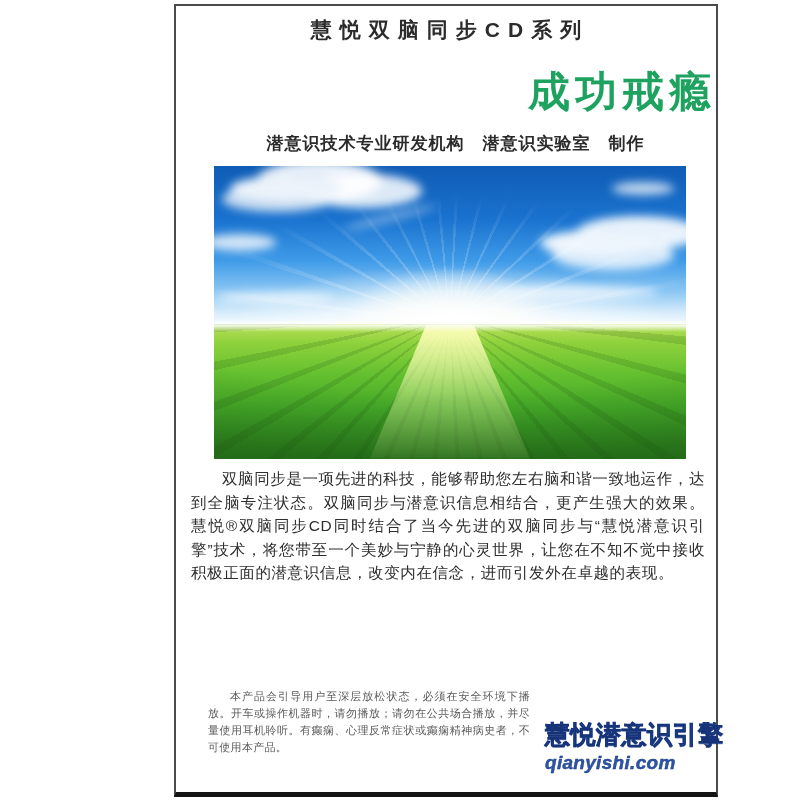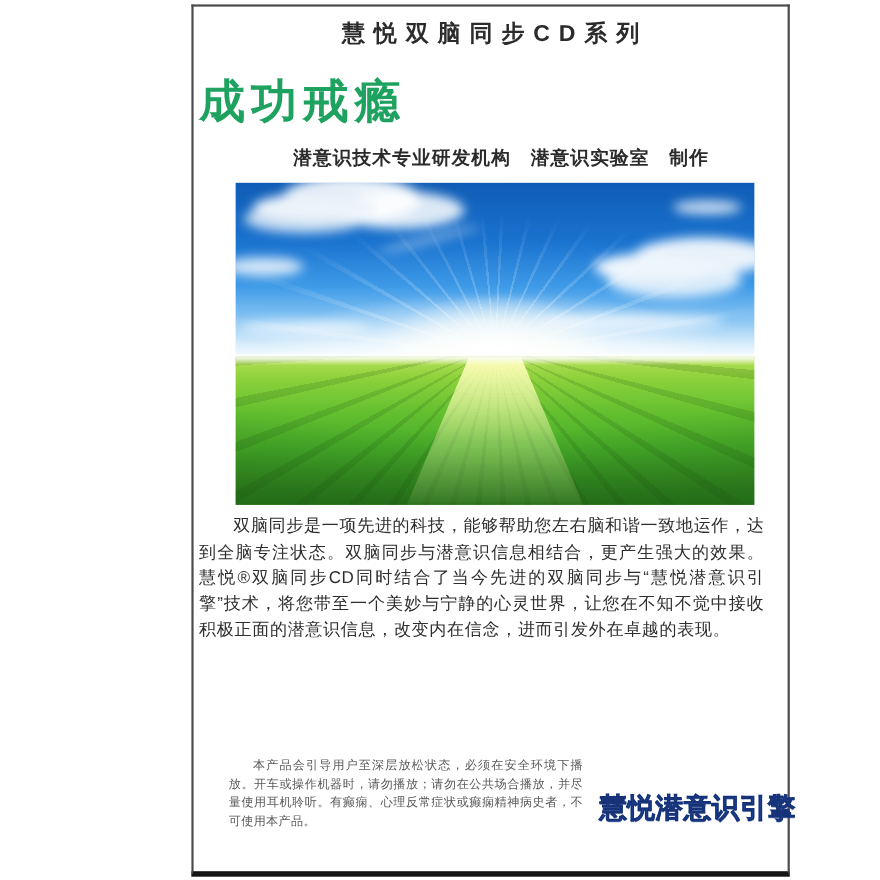--- a/index.html
+++ b/index.html
@@ -20,21 +20,21 @@
     border-bottom:5px solid #141414;
     margin-left:46px;
   }
   .series-title{
     position:absolute;top:10px;left:0;width:100%;
     text-align:center;font-size:21px;font-weight:bold;color:#2b2b2b;
     letter-spacing:8px;text-indent:8px;
   }
   .main-title{
     position:absolute;top:58px;left:0;width:100%;
-    text-align:left;font-size:42px;font-weight:900;color:var(--accent-green);
+    text-align:right;font-size:42px;font-weight:900;color:var(--accent-green);
     letter-spacing:5px;text-indent:5px;
   }
   .subtitle{
     position:absolute;top:126px;left:0;width:100%;
     text-align:center;font-size:17px;font-weight:bold;color:#2b2b2b;
     letter-spacing:1px;
     padding-left:19px;
   }
   
   .photo{
@@ -85,21 +85,21 @@
     background:linear-gradient(to bottom, rgba(255,255,185,0.95), rgba(255,255,185,0.35) 55%, rgba(255,255,185,0.08) 100%);
     clip-path:polygon(45% 0, 55% 0, 67% 100%, 33% 100%);
     filter:blur(3px);
   }
   .horizon-haze{
     position:absolute;left:0;top:52.5%;width:100%;height:4%;
     background:linear-gradient(to bottom, rgba(255,255,255,0), rgba(255,255,255,0.85) 45%, rgba(255,255,255,0) 100%);
   }
   
   .para{
-    position:absolute;left:5px;width:514px;
+    position:absolute;left:15px;width:514px;
     font-size:15.5px;line-height:23.5px;letter-spacing:0.6px;
     text-align:justify;text-indent:2em;
   }
   .para-intro{top:461px;color:var(--body-text);}
   .para-benefit{top:604px;color:var(--muted-text);}
   
   .disclaimer{
     position:absolute;left:32px;top:682px;width:322px;
     font-size:11px;line-height:17px;color:var(--disclaimer-text);
     text-align:justify;text-indent:2em;letter-spacing:0.3px;
@@ -145,16 +145,17 @@
       <div class="horizon-haze"></div>
     </div>
 
     <div class="para para-intro">双脑同步是一项先进的科技，能够帮助您左右脑和谐一致地运作，达到全脑专注状态。双脑同步与潜意识信息相结合，更产生强大的效果。慧悦®双脑同步CD同时结合了当今先进的双脑同步与“慧悦潜意识引擎”技术，将您带至一个美妙与宁静的心灵世界，让您在不知不觉中接收积极正面的潜意识信息，改变内在信念，进而引发外在卓越的表现。</div>
 
 
     <div class="disclaimer">本产品会引导用户至深层放松状态，必须在安全环境下播放。开车或操作机器时，请勿播放；请勿在公共场合播放，并尽量使用耳机聆听。有癫痫、心理反常症状或癫痫精神病史者，不可使用本产品。</div>
 
     <div class="logo">
       <div class="logo-name">慧悦潜意识引擎</div>
+      <div class="logo-domain">qianyishi.com</div>
     </div>
 
   </div>
 </div>
 
 </body></html>

